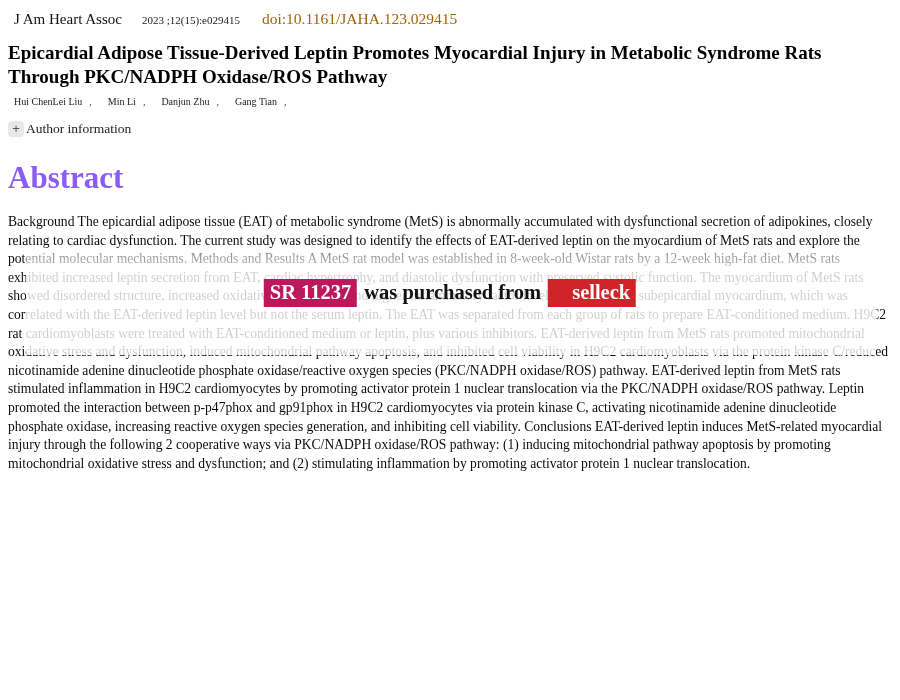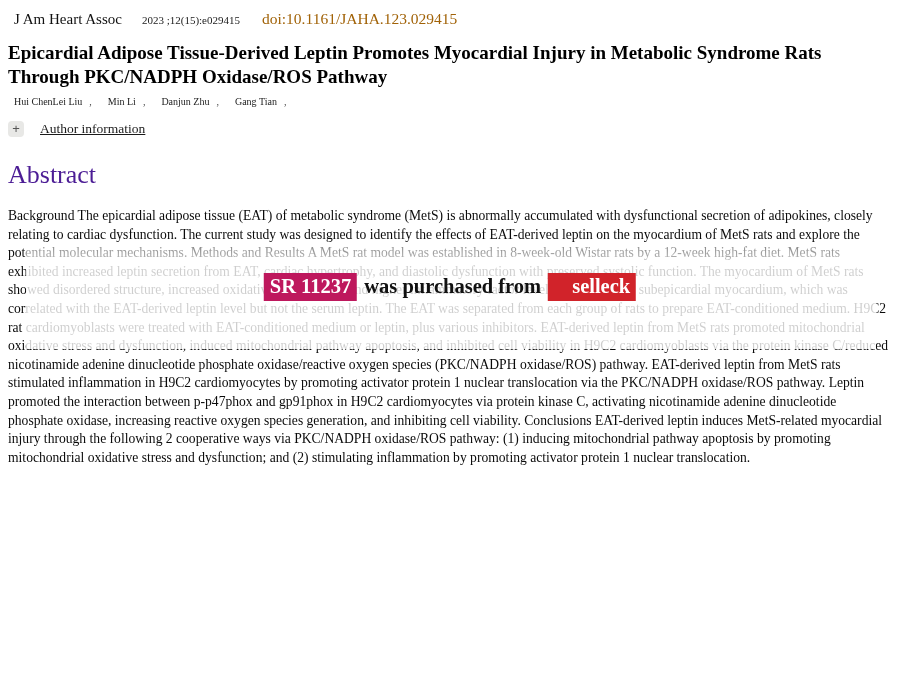--- a/index.html
+++ b/index.html
@@ -55,33 +55,32 @@
     height: 16px;
     background: #e8e8e6;
     border-radius: 4px;
     font-size: 13px;
     line-height: 16px;
     color: #555;
     font-family: "Liberation Sans", sans-serif;
     cursor: pointer;
   }
   .author-info-label {
-    margin-left: 16px;
+    margin-left: 2px;
     font-size: 13.5px;
     color: #1a1a1a;
     cursor: pointer;
-    text-decoration: underline;
   }
 
   
   .abstract-heading {
     margin: 23px 0 0 8px;
-    font-size: 26px;
-    font-weight: normal;
-    color: #4c1d95;
+    font-size: 31px;
+    font-weight: bold;
+    color: #8b5cf6;
   }
   .abstract-body {
     position: relative;
     margin: 17px 8px 0 8px;
     width: 884px;
   }
   .abstract-text {
     margin: 0;
     font-size: 13.6px;
     line-height: 18.6px;

